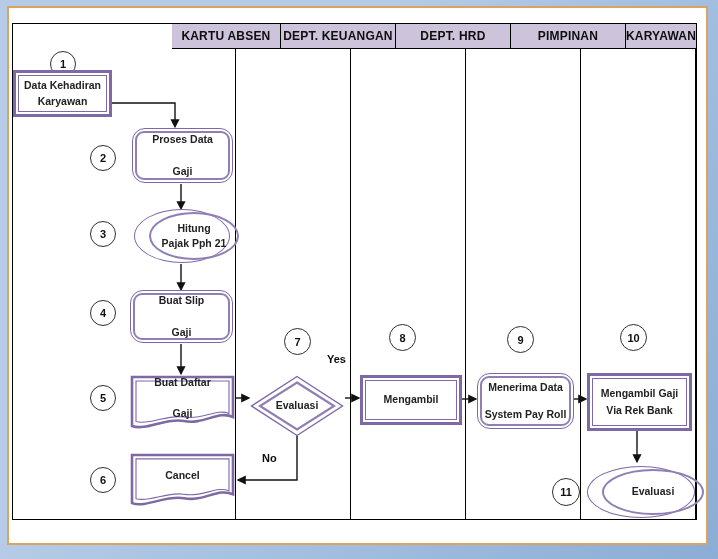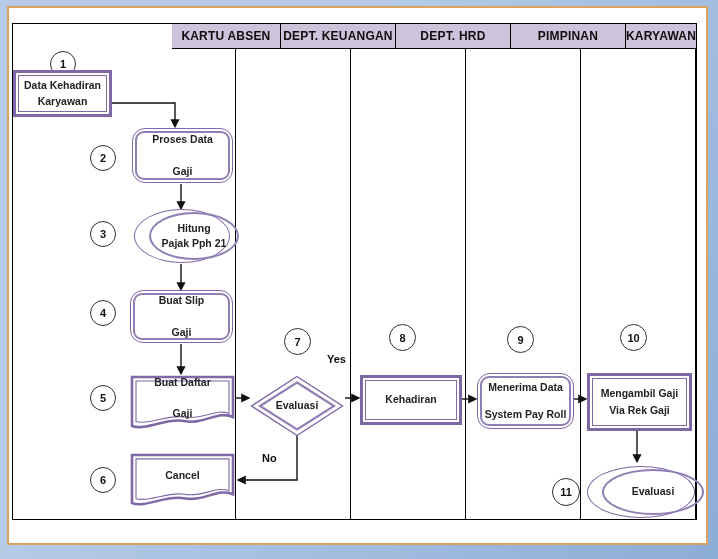--- a/index.html
+++ b/index.html
@@ -161,41 +161,41 @@
     </svg>
     <div class="shape-text">
       <div>Evaluasi</div>
     </div>
   </div>
 
   <div class="num-circle" style="left:389px;top:324px;width:27px;height:27px">8</div>
   <div class="shape-rect" style="left:360px;top:375px;width:102px;height:50px">
     <div class="inner">
       <div class="shape-text">
-        <div>Kehadiran</div>
+        <div>Mengambil</div>
       </div>
     </div>
   </div>
 
   <div class="num-circle" style="left:507px;top:326px;width:27px;height:27px">9</div>
   <div class="shape-round" style="left:477px;top:373px;width:97px;height:56px">
     <div class="inner">
       <div class="shape-text" style="gap:16px">
         <div>Menerima Data</div>
         <div>System Pay Roll</div>
       </div>
     </div>
   </div>
 
   <div class="num-circle" style="left:620px;top:324px;width:27px;height:27px">10</div>
   <div class="shape-rect" style="left:587px;top:373px;width:105px;height:58px">
     <div class="inner">
       <div class="shape-text" style="gap:5px">
         <div>Mengambil Gaji</div>
-        <div>Via Rek Gaji</div>
+        <div>Via Rek Bank</div>
       </div>
     </div>
   </div>
 
   <div class="branch-label" style="left:262px;top:452px">No</div>
   <div class="num-circle" style="left:90px;top:467px">6</div>
   <div class="shape-svg" style="left:130px;top:453px;width:105px;height:57px">
     <svg viewBox="0 0 105 58" preserveAspectRatio="none">
       <path d="M2,2 H103 V42 C88,35 74,50 54,46 C36,42.5 16,56 2,51 Z" fill="#fff" stroke="var(--shape-purple)" stroke-width="2.6"></path>
       <path d="M6,6 H99 V38.5 C86,33 73,45.5 54,42 C38,39 19,50.5 6,46.5 Z" fill="none" stroke="var(--shape-purple)" stroke-width="1.1"></path>

